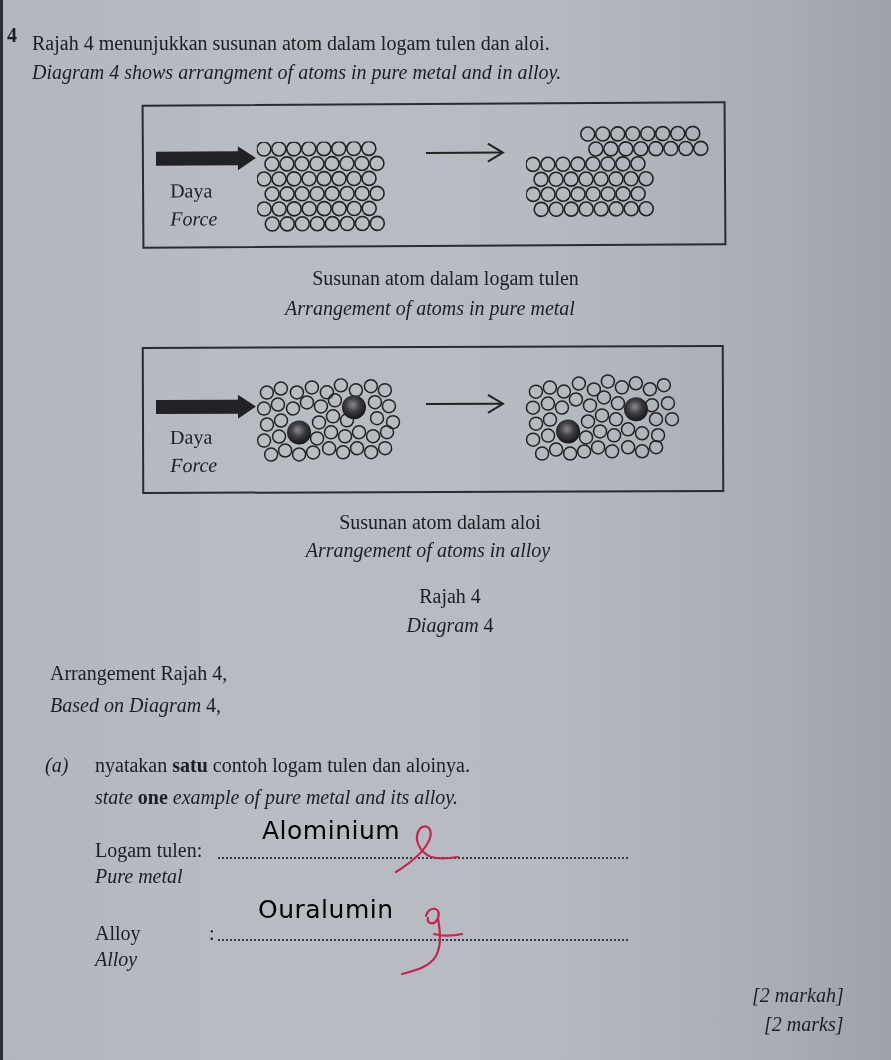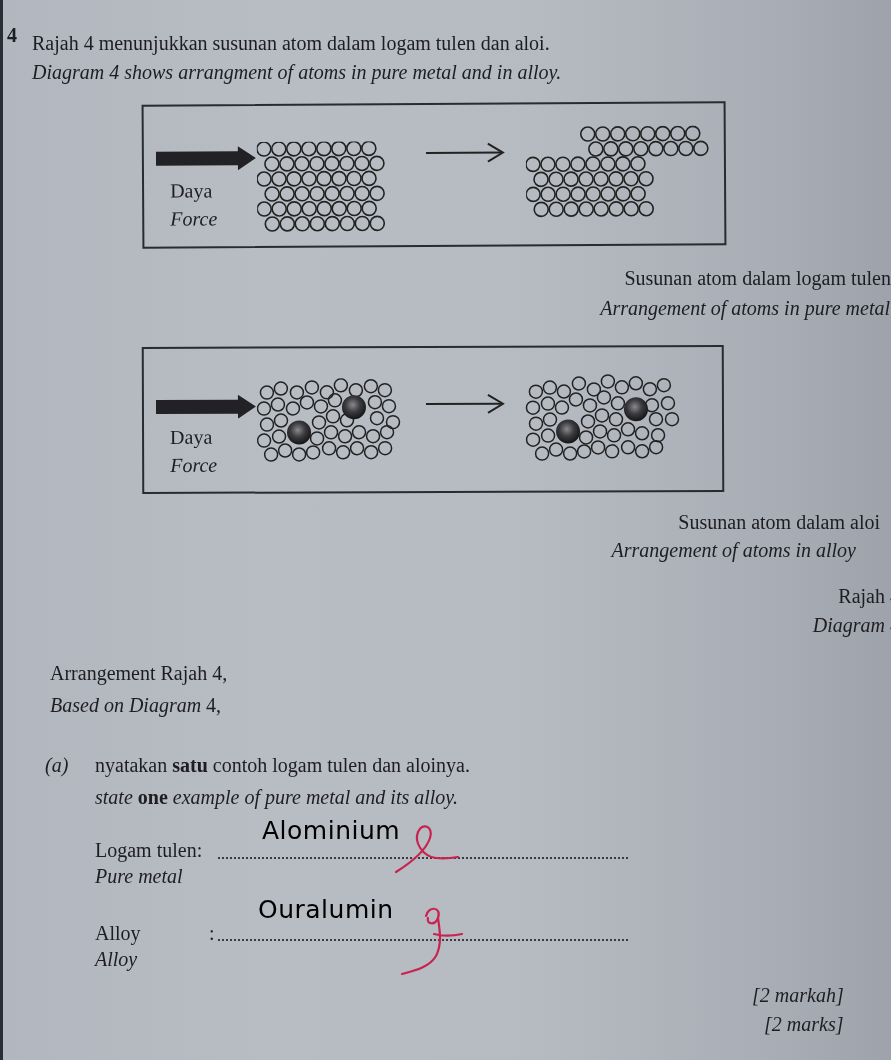--- a/index.html
+++ b/index.html
@@ -6,21 +6,21 @@
   body {
     width: 891px; height: 1060px; overflow: hidden; position: relative;
     background: linear-gradient(90deg, #b2b6be 0%, #b8bcc3 30%, #b6bac1 60%, #a8acb4 88%, #9ea2aa 100%);
     font-family: "Liberation Serif", serif; color: #1d1d22;
   }
   .left-edge { position: absolute; left: 0; top: 0; width: 3px; height: 1060px; background: #2b2d35; }
   .abs { position: absolute; white-space: nowrap; }
   .txt { font-size: 20px; line-height: 24px; }
   .it { font-style: italic; }
   .b { font-weight: bold; }
-  .center { text-align: right; }
+  .center { text-align: center; }
   .q-num { left: 7px; top: 23px; font-weight: bold; font-size: 20px; }
   .q-line1 { left: 32px; top: 23px; margin-top: 8px; }
   .q-line2 { left: 32px; top: 60px; }
 
   .box { position: absolute; border: 2px solid #2a2b30; }
   .box1 { left: 142px; top: 103px; width: 580px; height: 140px; transform: rotate(-0.35deg); }
   .box2 { left: 142px; top: 346px; width: 578px; height: 143px; transform: rotate(-0.2deg); }
 
   .force-arrow { position: absolute; left: 12px; top: 40px; width: 100px; height: 24px; }
   .force-label { position: absolute; left: 26px; font-size: 20px; line-height: 24px; }
@@ -184,21 +184,21 @@
           <circle cx="75" cy="0" r="7"></circle>
           <circle cx="90" cy="0" r="7"></circle>
           <circle cx="105" cy="0" r="7"></circle>
           <circle cx="120" cy="0" r="7"></circle>
       </g>
     </g>
   </svg>
 </div>
 
 <div class="abs txt center" style="left:0; width:891px; top:266px;">Susunan atom dalam logam tulen</div>
-<div class="abs txt it center" style="left:0; width:860px; top:296px;padding-left:30px;">Arrangement of atoms in pure metal</div>
+<div class="abs txt it center" style="left:0; width:860px; top:296px;">Arrangement of atoms in pure metal</div>
 
 <div class="box box2">
   <svg class="force-arrow" viewBox="0 0 100 24" style="top:46px;">
     <polygon points="0,5 82,5 82,0 100,12 82,24 82,19 0,19" fill="#222226"></polygon>
   </svg>
   <div class="force-label my">Daya</div>
   <div class="force-label en it">Force</div>
 
   <defs></defs>
   <svg class="atoms" style="left:113px; top:30px;" width="150" height="90" viewBox="0 0 150 90">

